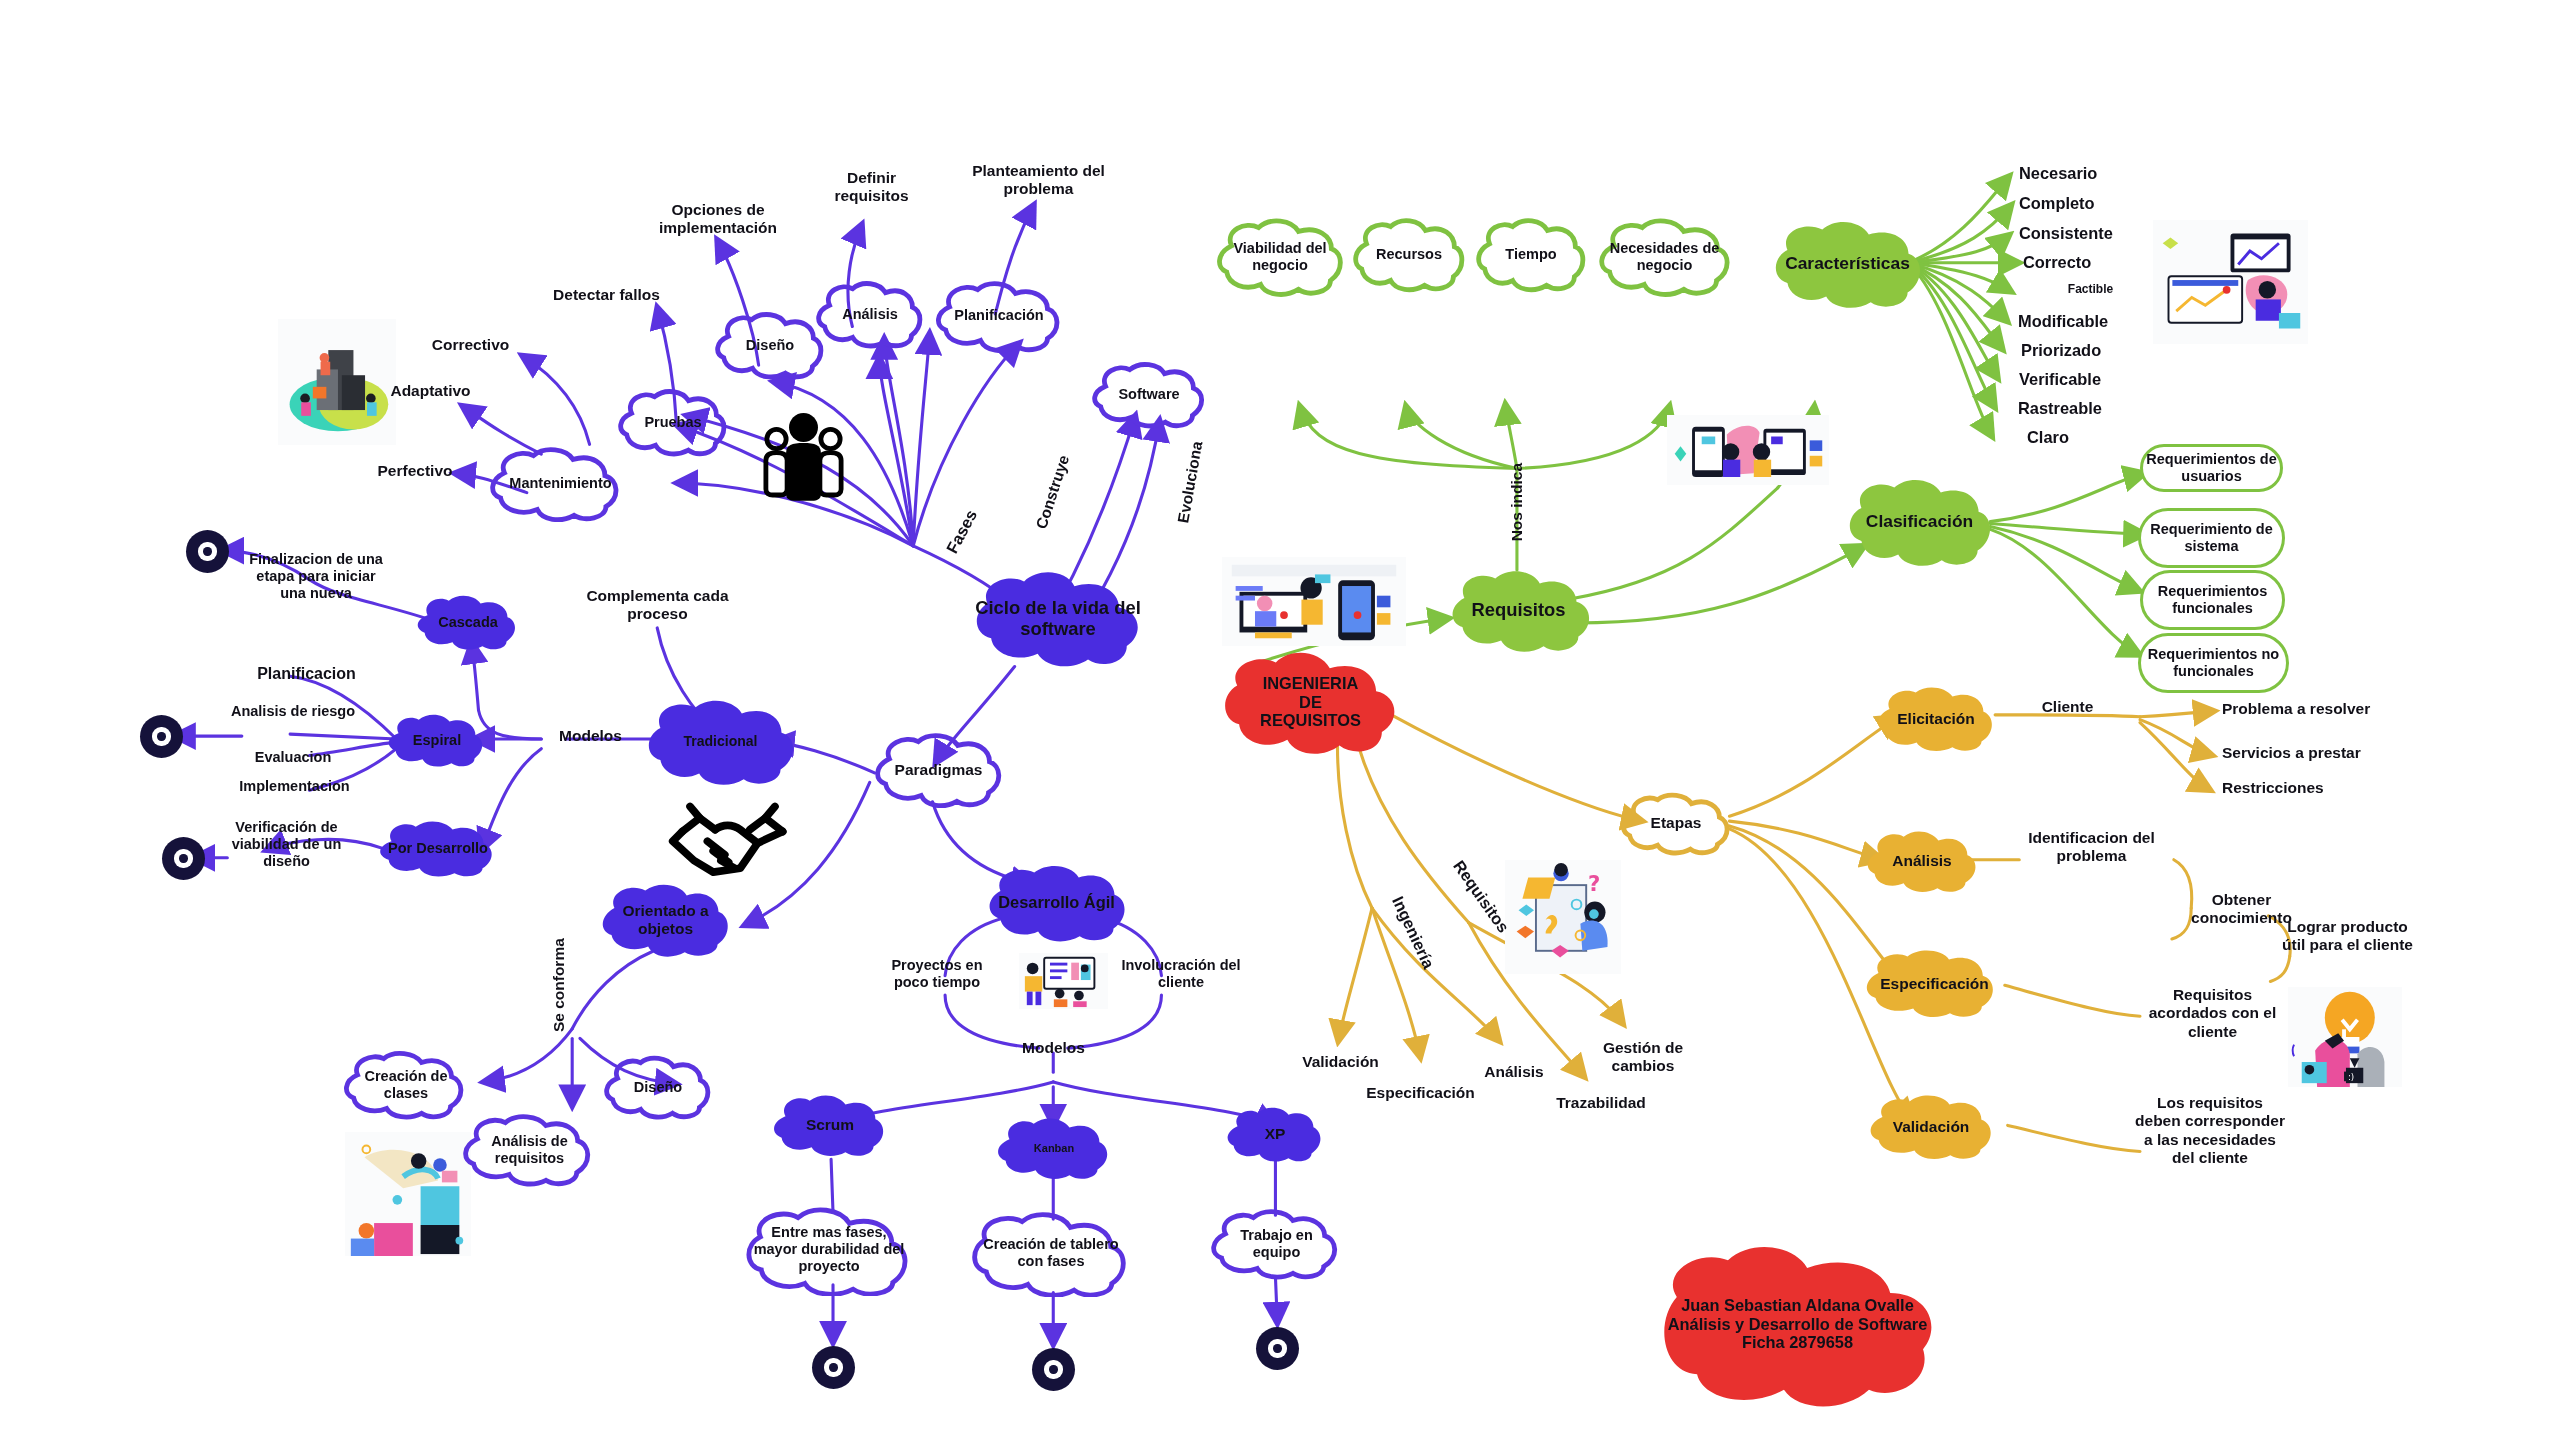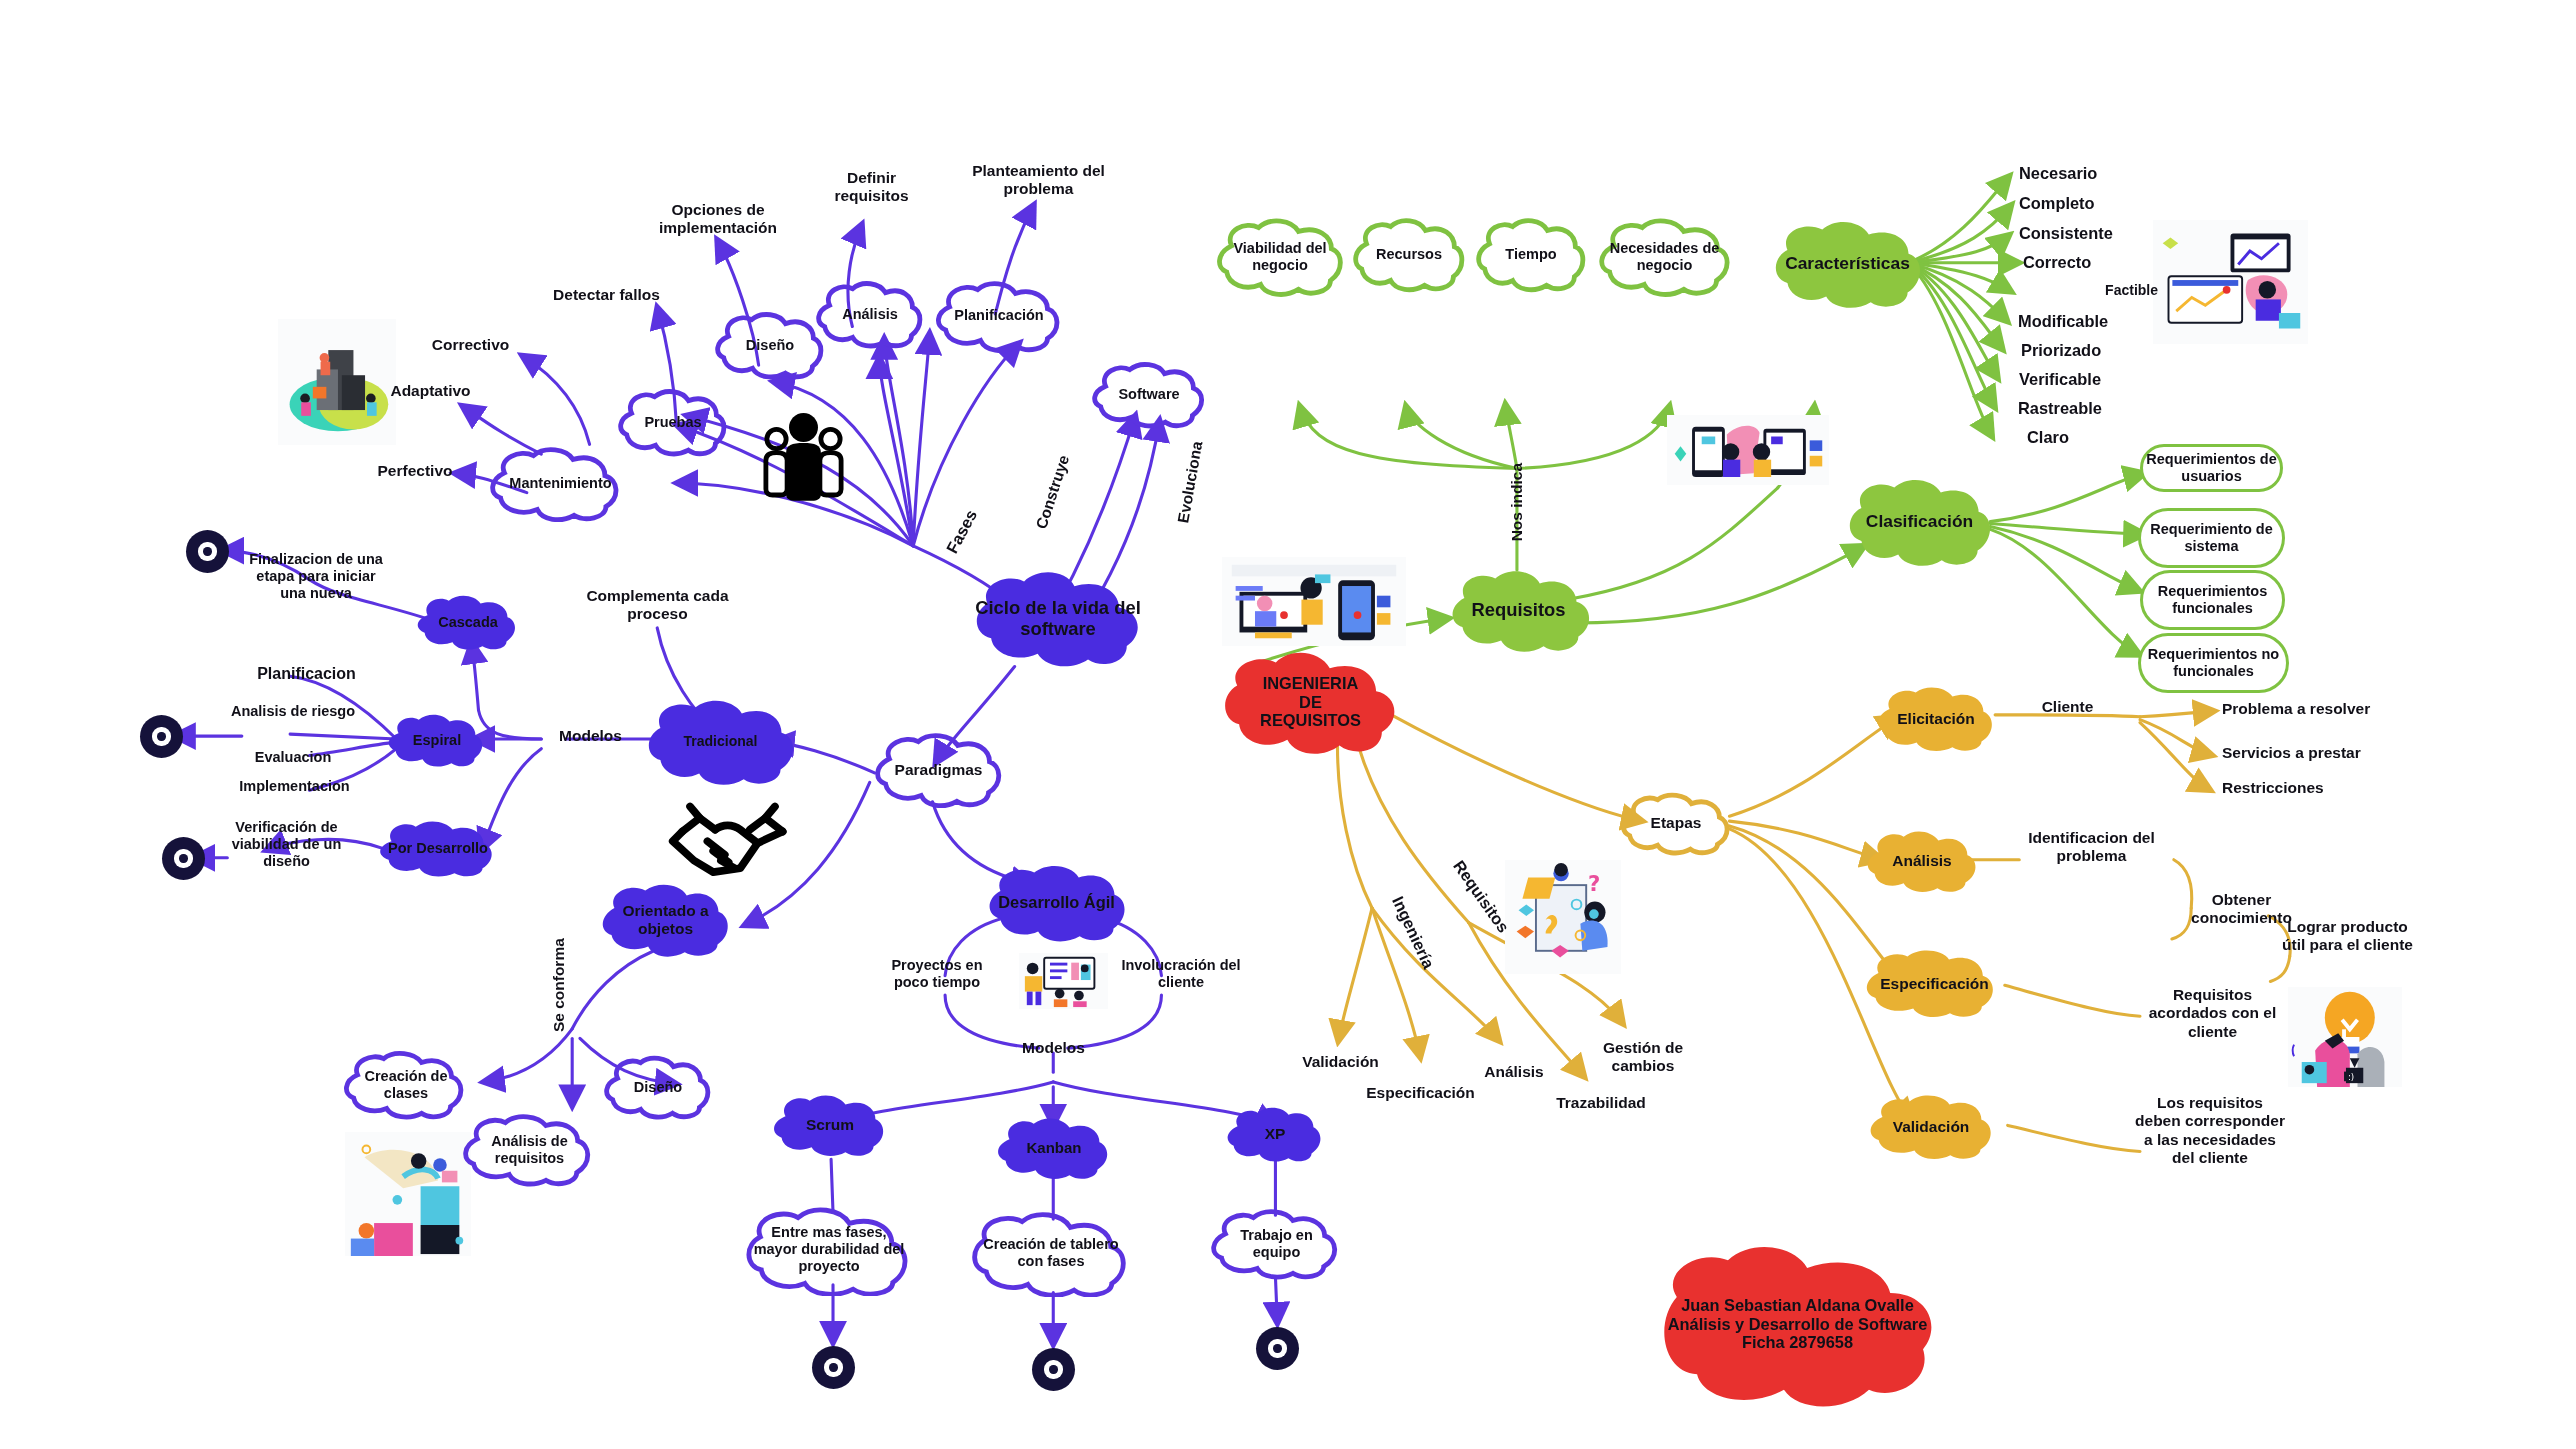--- a/index.html
+++ b/index.html
@@ -311,21 +311,21 @@
     <svg class="blobshape" viewBox="0 0 160 100" preserveAspectRatio="none">
       <path d="M18,36 C10,17 36,6 54,15 C68,2 94,6 102,20 C126,13 143,25 143,40 C158,44 160,68 142,80 C142,94 116,99 104,90 C88,100 64,96 58,84 C40,93 20,84 18,70 C2,66 2,44 18,36 Z" fill="#8DC63F"></path>
     </svg>
     <span class="txt">Características</span>
   </div>
 
   <div class="label" style="left:2019px; top:164px; width:135px; font-size:16.4px; text-align:left;">Necesario</div>
   <div class="label" style="left:2019px; top:194px; width:135px; font-size:16.4px; text-align:left;">Completo</div>
   <div class="label" style="left:2019px; top:224px; width:145px; font-size:16.4px; text-align:left;">Consistente</div>
   <div class="label" style="left:2023px; top:253px; width:135px; font-size:16.4px; text-align:left;">Correcto</div>
-  <div class="label" style="left:2023px; top:282px; width:135px; font-size:14px; text-align:right;">Factible</div>
+  <div class="label" style="left:2023px; top:282px; width:135px; font-size:12px; text-align:center;">Factible</div>
   <div class="label" style="left:2018px; top:312px; width:145px; font-size:16.4px; text-align:left;">Modificable</div>
   <div class="label" style="left:2021px; top:341px; width:140px; font-size:16.4px; text-align:left;">Priorizado</div>
   <div class="label" style="left:2019px; top:370px; width:140px; font-size:16.4px; text-align:left;">Verificable</div>
   <div class="label" style="left:2018px; top:399px; width:140px; font-size:16.4px; text-align:left;">Rastreable</div>
   <div class="label" style="left:2027px; top:428px; width:135px; font-size:16.4px; text-align:left;">Claro</div>
 
   <div class="node" style="left:1844px; top:473px; width:151px; height:97px; font-size:17.4px;">
     <svg class="blobshape" viewBox="0 0 156 100" preserveAspectRatio="none">
       <path d="M18,36 C10,17 35,6 52,15 C66,2 92,6 100,20 C123,13 139,25 139,40 C154,44 156,68 138,80 C138,94 113,99 101,90 C86,100 62,96 56,84 C39,93 20,84 18,70 C2,66 2,44 18,36 Z" fill="#8DC63F"></path>
     </svg>
@@ -523,21 +523,21 @@
       <path d="M19,35 C11,17 40,5 58,15 C74,2 102,6 111,21 C137,14 155,26 155,42 C172,46 174,70 156,82 C156,94 128,98 115,89 C98,98 72,95 65,83 C46,91 22,83 20,69 C3,65 3,43 19,35 Z" fill="none" stroke="#5b33e0" stroke-width="5"></path>
     </svg>
     <span class="txt">Entre mas fases, mayor durabilidad del proyecto</span>
   </div>
   <div class="eye" style="left:812px; top:1346px; width:43px; height:43px;">
     <div class="outer">
         <div class="inner"></div>
       </div>
   </div>
 
-  <div class="node" style="left:995px; top:1113px; width:118px; height:70px; font-size:15px;">
+  <div class="node" style="left:995px; top:1113px; width:118px; height:70px; font-size:11px;">
     <svg class="blobshape" viewBox="0 0 122 72" preserveAspectRatio="none">
       <path d="M15,27 C8,13 28,4 40,11 C52,2 70,5 77,15 C96,9 108,19 108,30 C118,34 120,50 106,58 C106,67 87,71 77,64 C64,71 47,68 42,59 C27,65 12,59 11,49 C0,45 0,33 15,27 Z" fill="#4A2CE0"></path>
     </svg>
     <span class="txt">Kanban</span>
   </div>
   <div class="node" style="left:968px; top:1208px; width:166px; height:89px; font-size:14.5px;">
     <svg class="blobshape" viewBox="0 0 172 92" preserveAspectRatio="none">
       <path d="M18,33 C10,16 38,5 56,14 C71,2 98,6 106,20 C131,13 148,25 148,40 C164,44 166,67 149,78 C149,90 122,94 110,85 C94,94 69,91 62,79 C44,87 21,79 19,66 C3,62 3,41 18,33 Z" fill="none" stroke="#5b33e0" stroke-width="5"></path>
     </svg>
     <span class="txt">Creación de tablero con fases</span>

